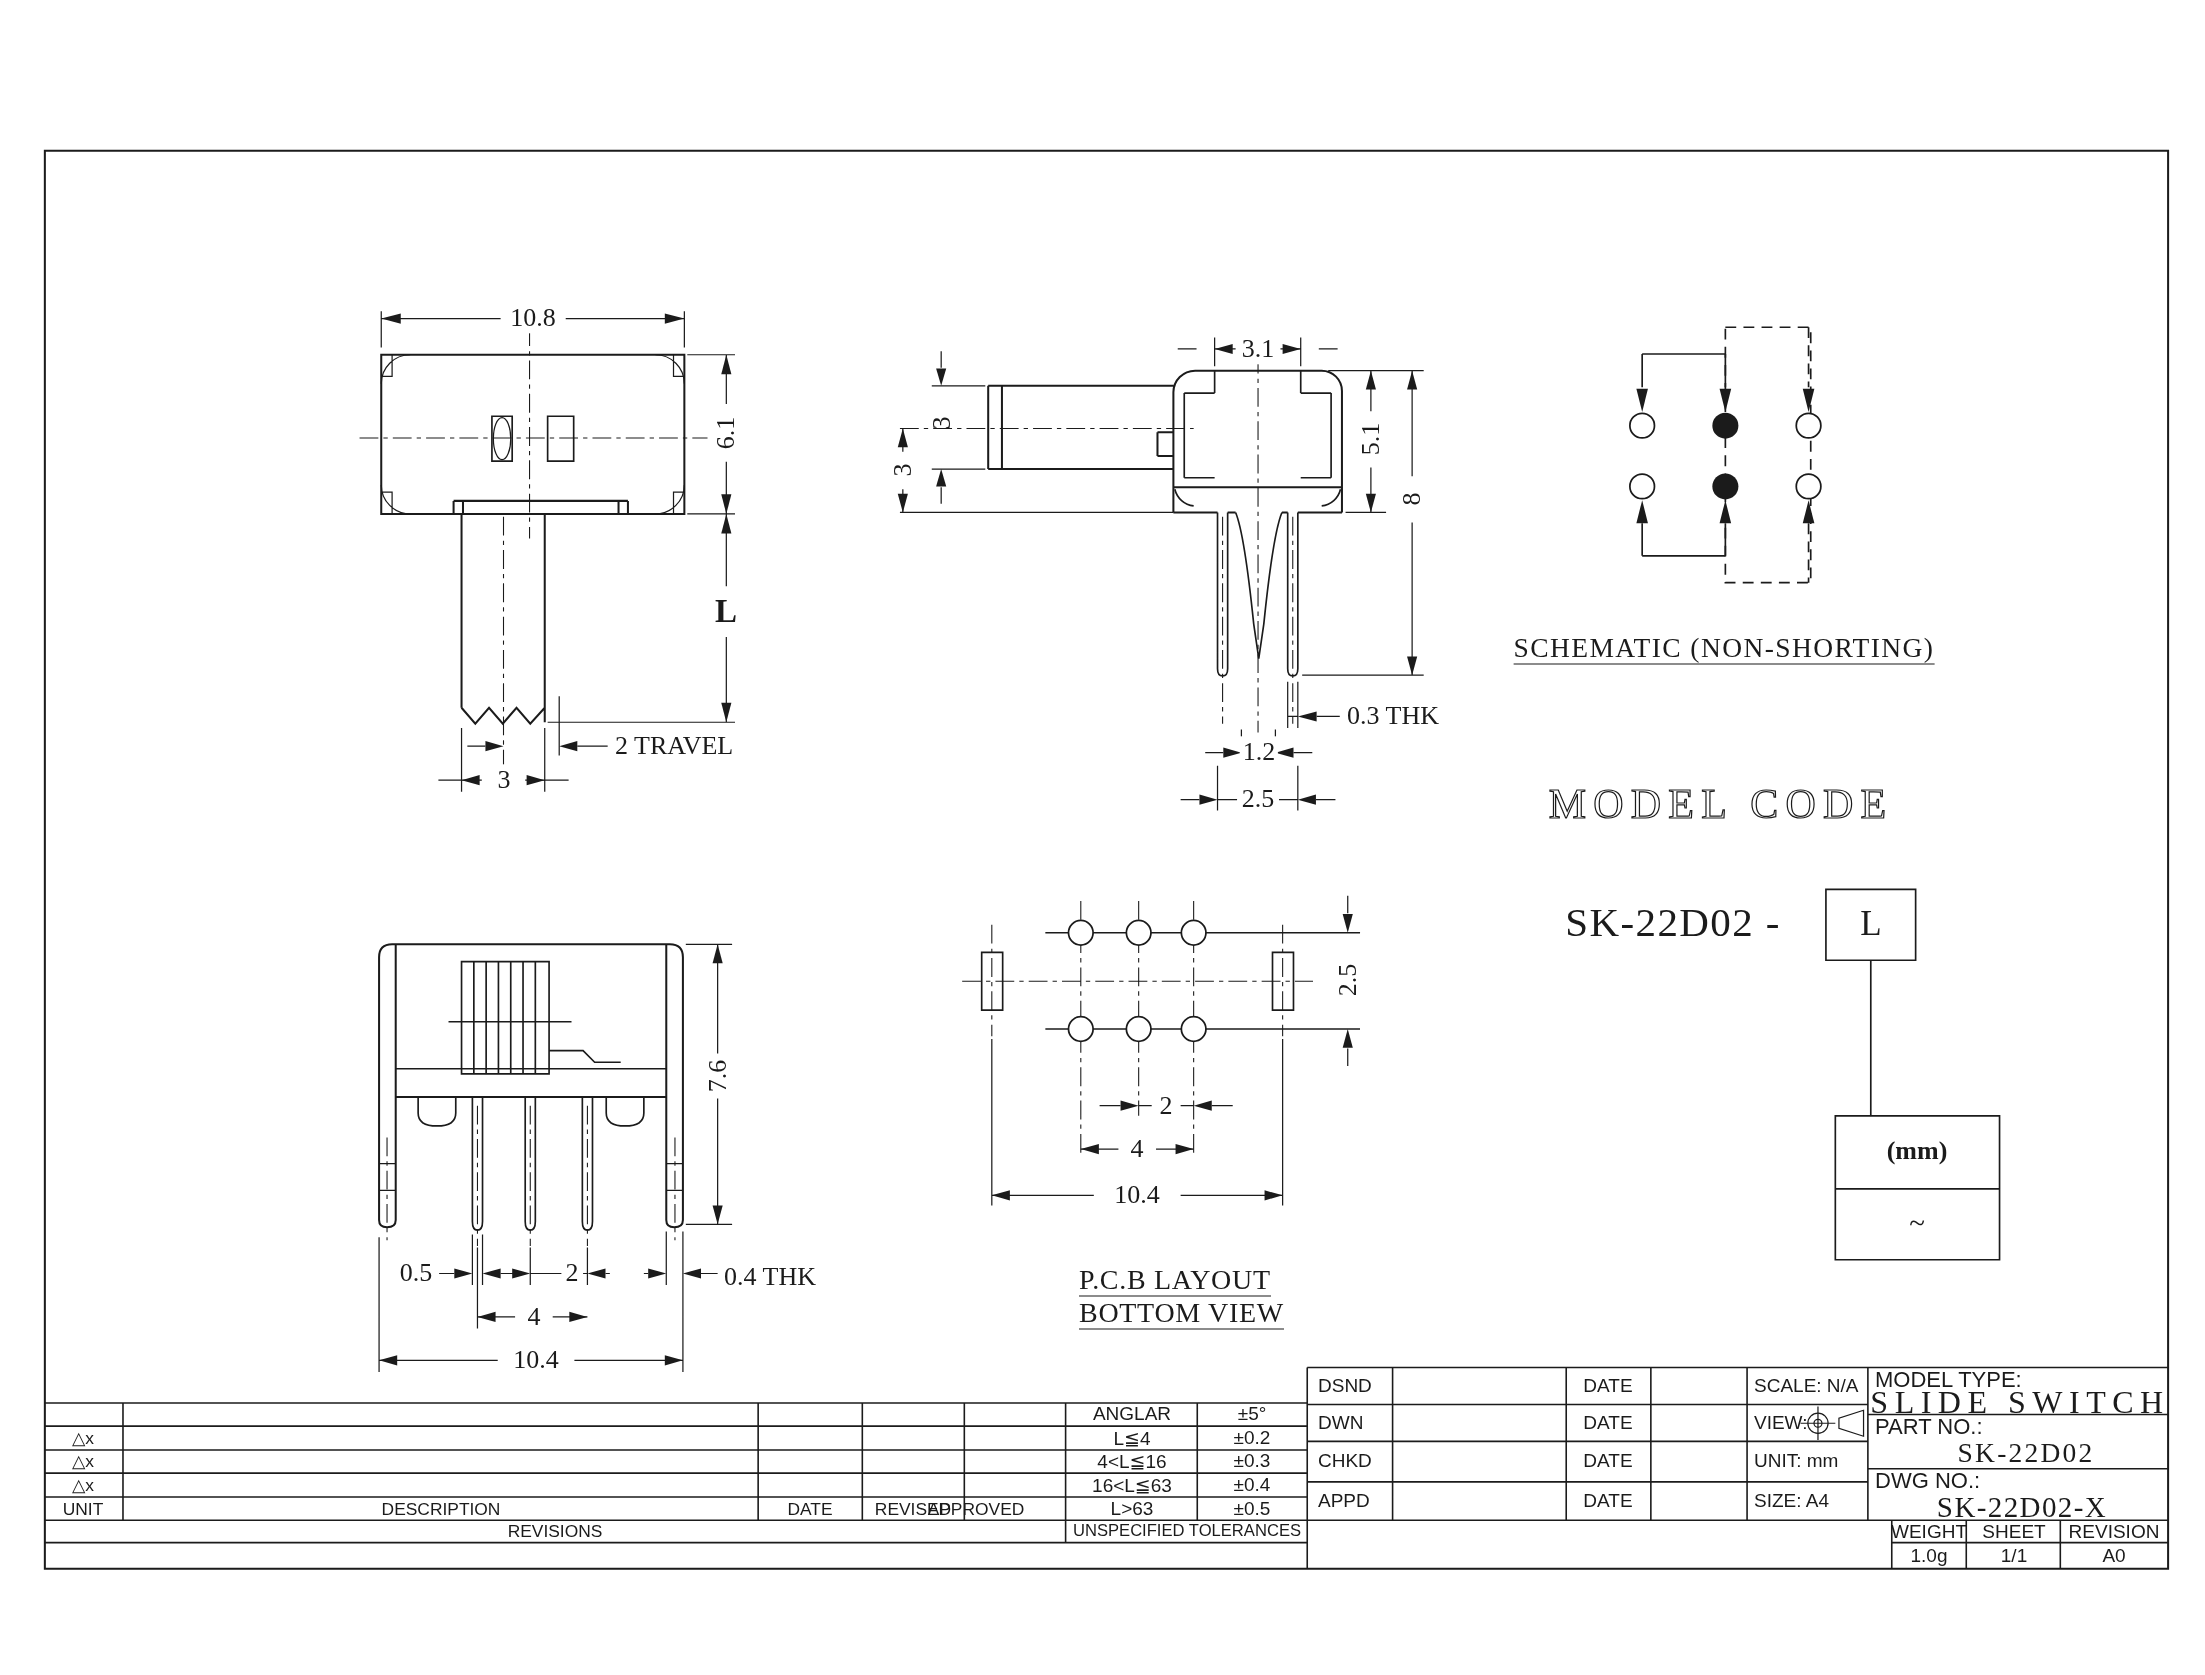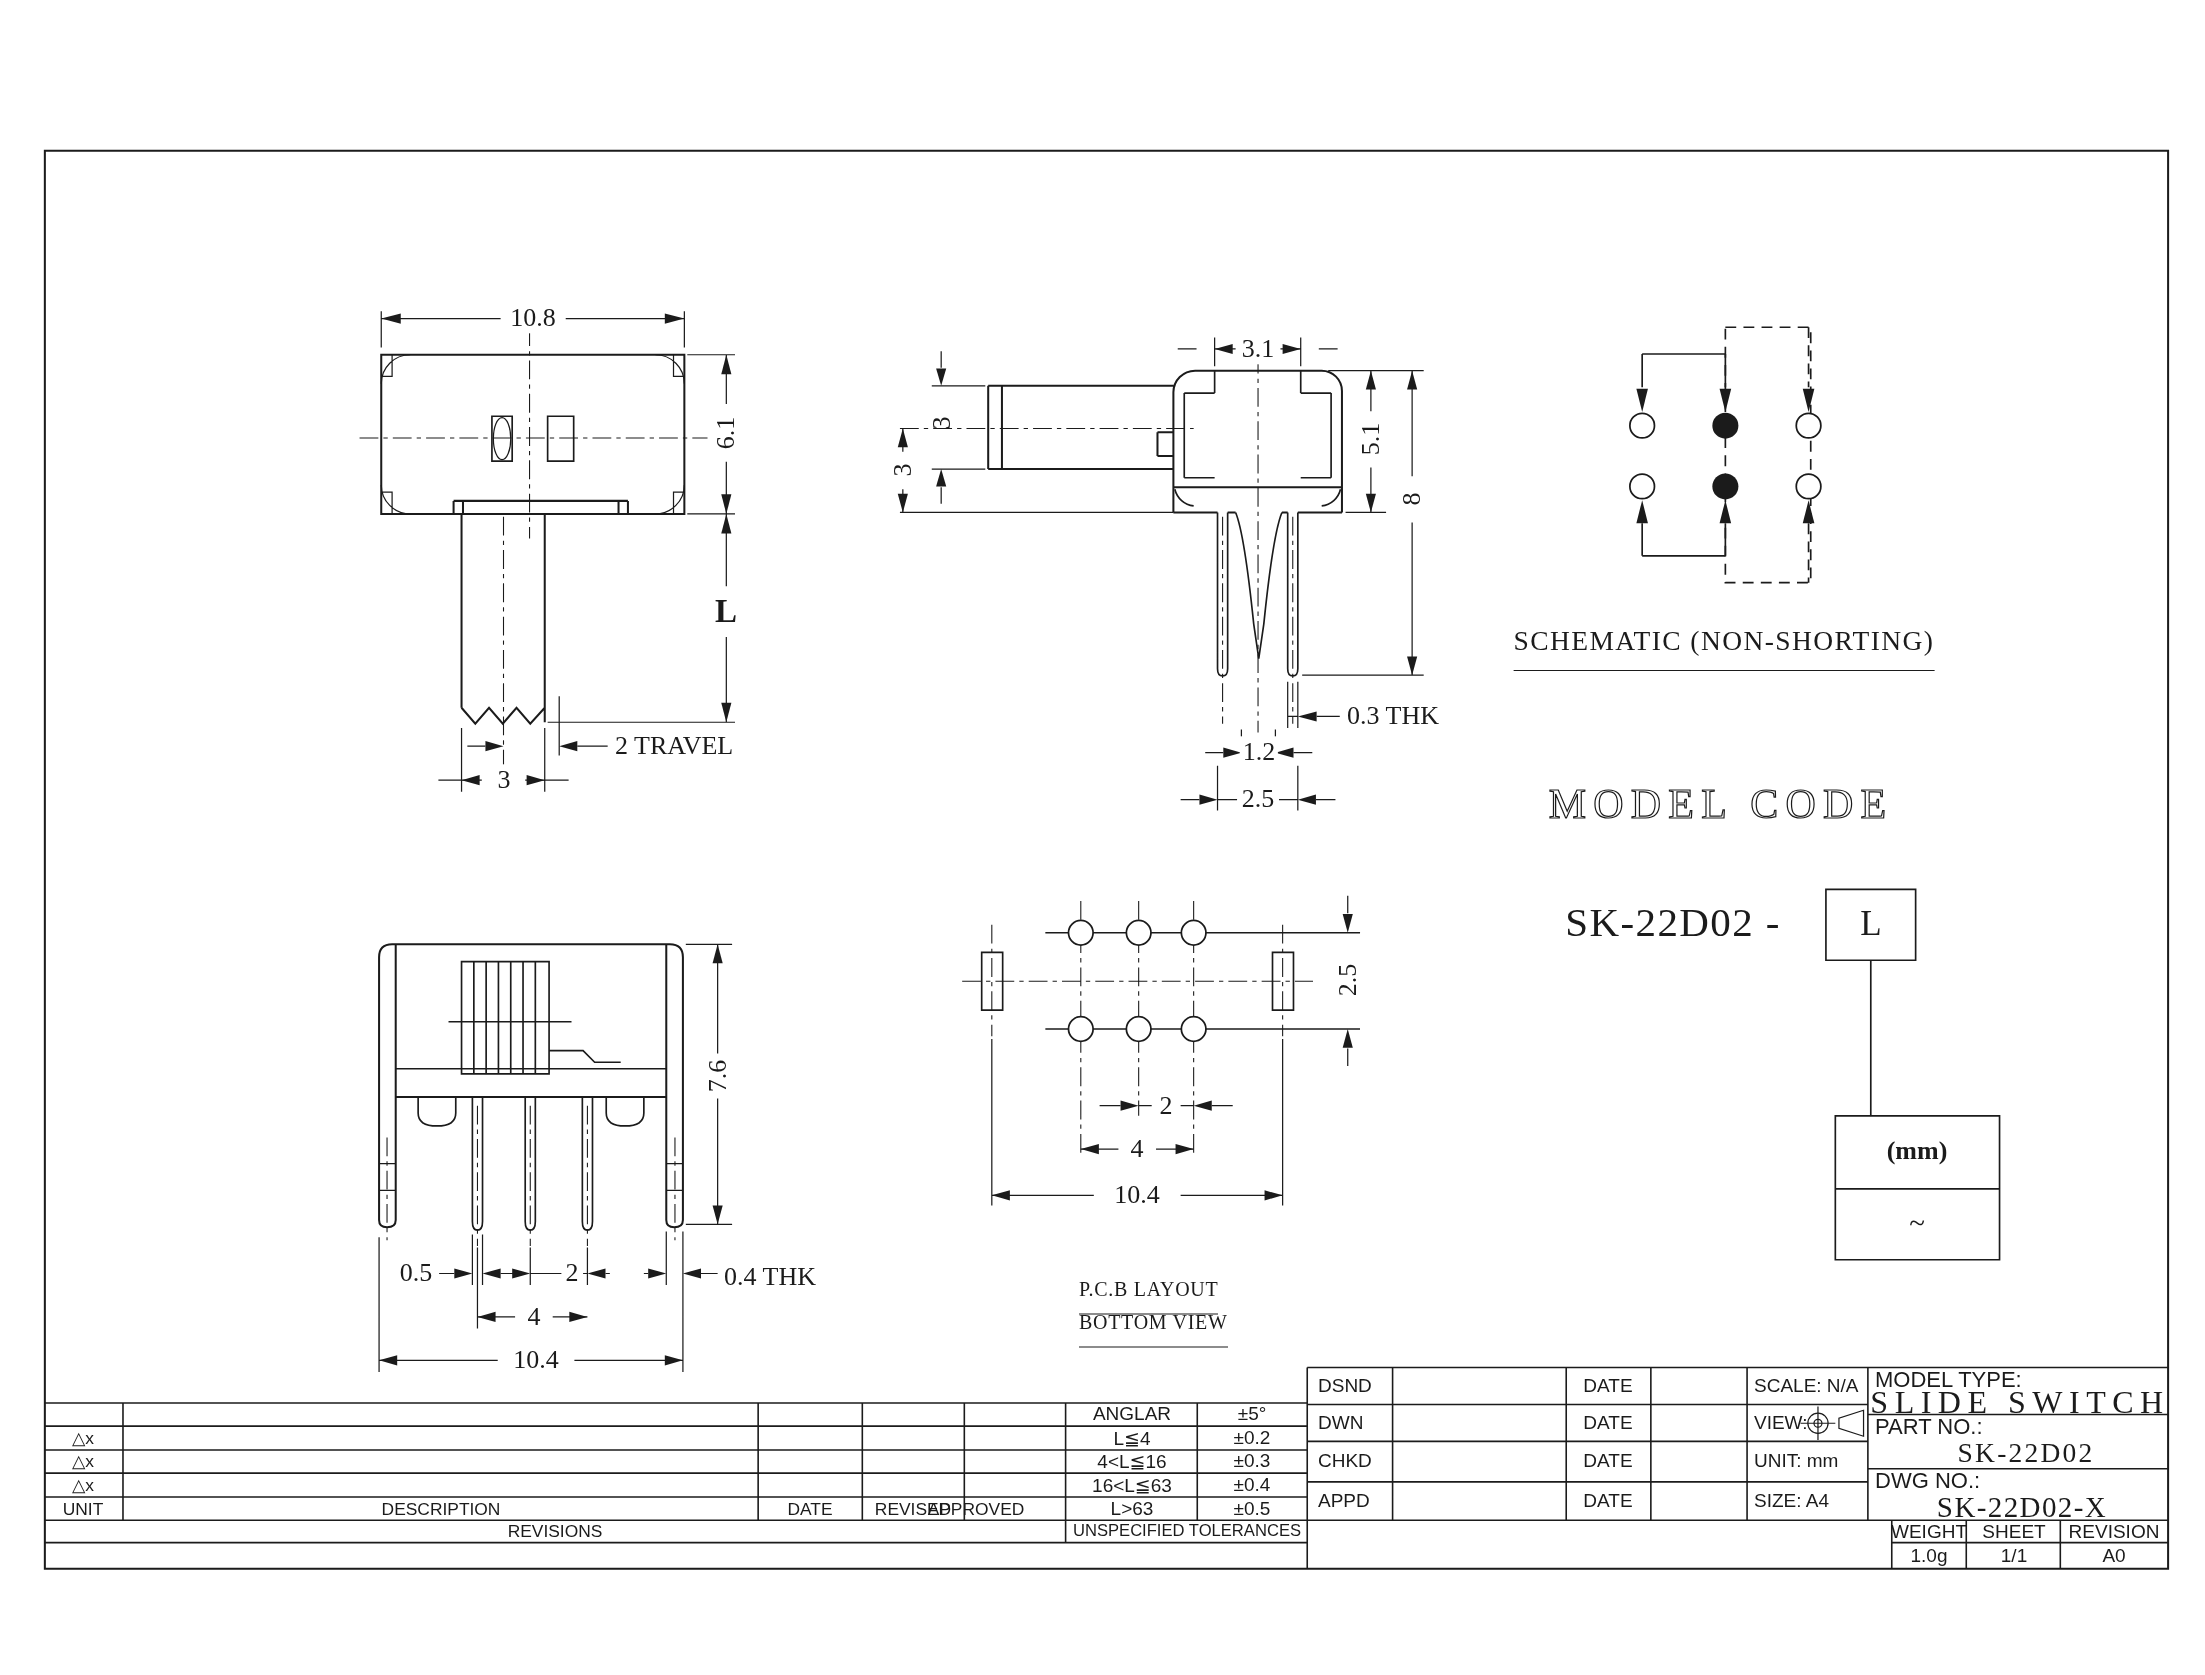--- a/index.html
+++ b/index.html
@@ -15,28 +15,28 @@
   .circ{fill:#fff;stroke:#1b1b1b;stroke-width:2.4;}
   .circf{fill:#1b1b1b;stroke:none;}
   .grid{stroke:#1b1b1b;fill:none;stroke-width:2.2;}
   .t{position:absolute;white-space:nowrap;transform:translate(-50%,-50%);}
   .l{transform:translate(0,-50%);}
   .r90{transform:translate(-50%,-50%) rotate(-90deg);}
   .serif{font-family:"Liberation Serif",serif;}
   .sans{font-family:"Liberation Sans",sans-serif;}
   .dim{font-size:26px;}
   .bg{background:#fff;padding:0.7px 2.9px;}
-  .und{border-bottom:1.4px solid #1b1b1b;padding-bottom:13px;}
+  .und{border-bottom:1.4px solid #1b1b1b;padding-bottom:0;}
   .big-l{font-size:33px;font-weight:bold;}
   .mc-base{font-size:41px;letter-spacing:1.4px;}
   .mc-l{font-size:35px;}
   .mc-mm{font-size:26px;font-weight:bold;}
   .mc-tl{font-size:29px;}
   .sch-t{font-size:27.5px;letter-spacing:1.4px;}
-  .pcb-t{font-size:20px;letter-spacing:0.7px;margin-top:16px;}
+  .pcb-t{font-size:28px;letter-spacing:0.7px;}
   .tb{font-size:22px;}
   .tb2{font-size:19px;}
   .slide{font-size:32px;letter-spacing:6.5px;}
   .pno{font-size:27.5px;letter-spacing:2.2px;text-align:right;}
   .dno{font-size:29px;letter-spacing:1.4px;}
   .cmp{font-size:32px;letter-spacing:2.9px;}
   .tol{font-size:19px;}
   .rev{font-size:17.4px;}
   .unsp{font-size:16.6px;}
 </style>

